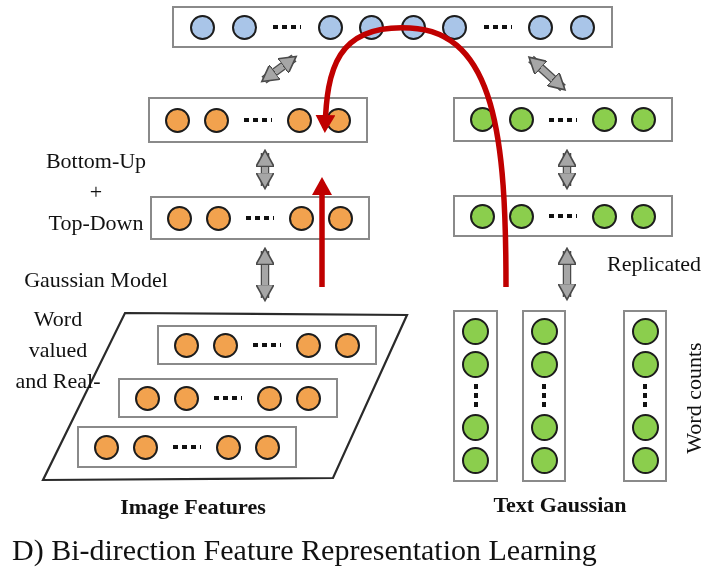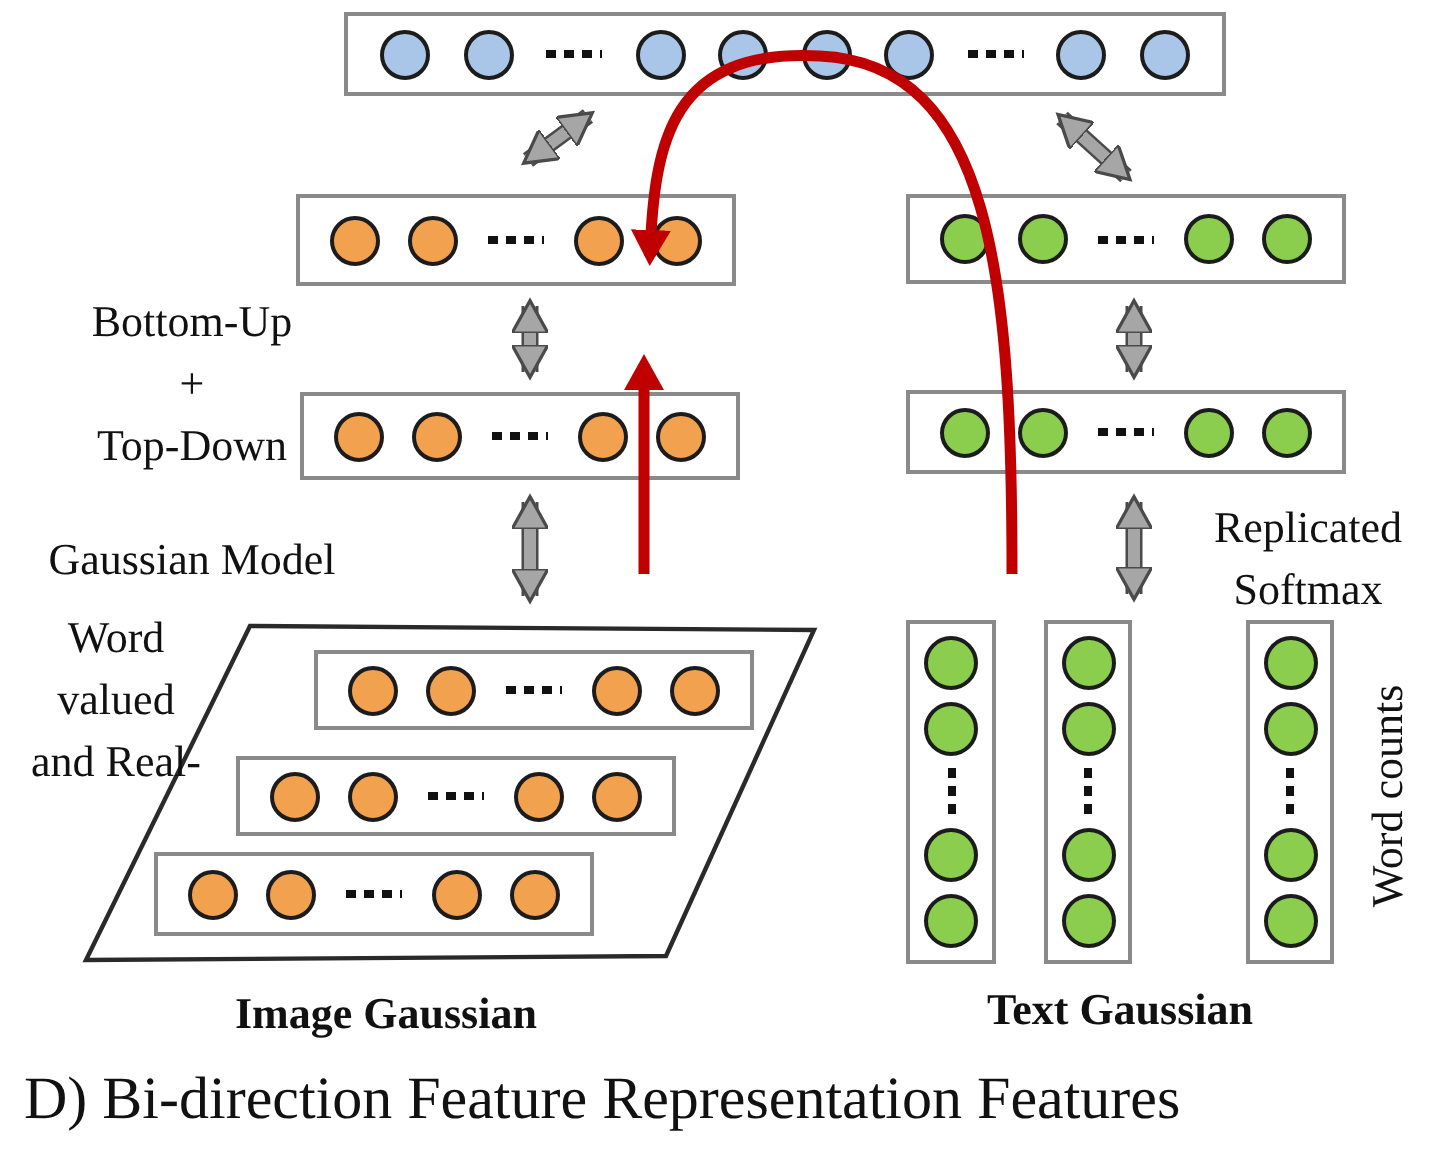--- a/index.html
+++ b/index.html
@@ -147,29 +147,28 @@
   <div class="txt lbl" style="left:0;top:252px;width:192px;margin-top:13px;">Gaussian Model</div>
 
   <div class="txt lbl" style="left:2px;top:303px;width:112px;">
     <div>Word</div>
     <div>valued</div>
     <div>and Real-</div>
   </div>
 
   <div class="txt lbl" style="left:588px;top:248px;width:132px;line-height:1.25;">
     <div>Replicated</div>
-    <div>Softmax</div>
   </div>
 
   <div class="txt lbl rot" style="left:592px;top:385px;width:200px;height:26px;">Word counts</div>
 
-  <div class="txt bold-lbl" style="left:88px;top:492px;width:210px;">Image Gaussian</div>
+  <div class="txt bold-lbl" style="left:88px;top:492px;width:210px;">Image Features</div>
   <div class="txt bold-lbl" style="left:455px;top:490px;width:210px;">Text Gaussian</div>
 
-  <div class="txt caption" style="left:12px;top:530px;width:708px;">D) Bi-direction Feature Representation Features</div>
+  <div class="txt caption" style="left:12px;top:530px;width:708px;">D) Bi-direction Feature Representation Learning</div>
 
   <svg class="overlay" width="720" height="582" viewBox="0 0 720 582">
     <defs>
       <marker id="gh" markerUnits="userSpaceOnUse" markerWidth="18" markerHeight="18" viewBox="0 0 10 10" refX="7.5" refY="5" orient="auto-start-reverse">
         <path d="M0,0 L9,5 L0,10 z" style="fill:var(--gray-arrow);stroke:#4a4a4a;stroke-width:0.9"></path>
       </marker>
       <marker id="rh" markerUnits="userSpaceOnUse" markerWidth="20" markerHeight="20" viewBox="0 0 10 10" refX="6.5" refY="5" orient="auto">
         <path d="M0,0 L9,5 L0,10 z" style="fill:var(--red-arrow)"></path>
       </marker>
     </defs>

